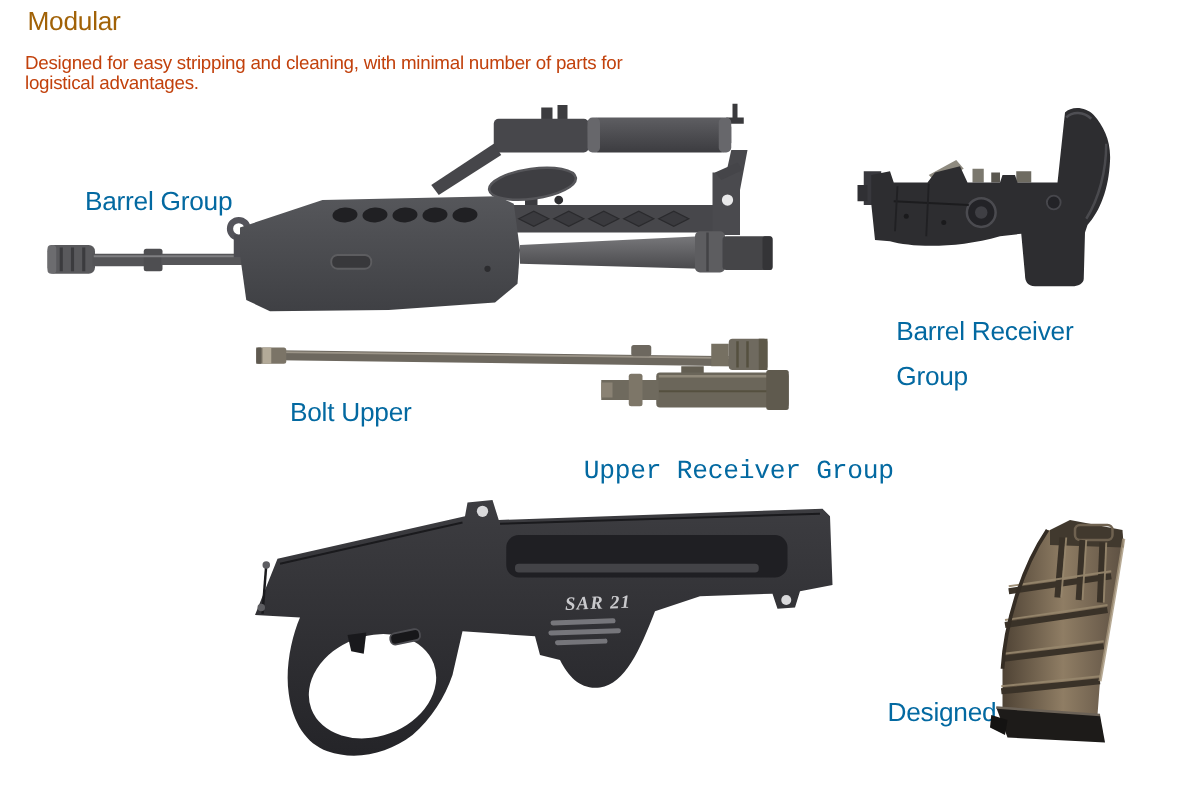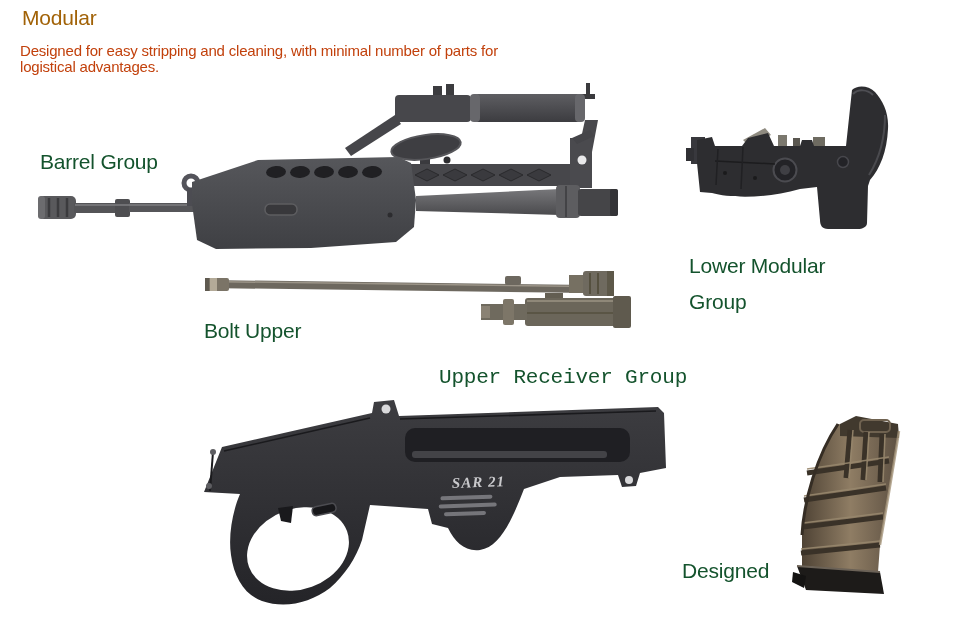--- a/index.html
+++ b/index.html
@@ -3,37 +3,37 @@
 <meta charset="utf-8">
 <style>
   html,body{margin:0;padding:0;background:#ffffff;}
   #page{
     position:relative;width:958px;height:639px;background:#ffffff;overflow:hidden;
     font-family:"Liberation Sans","DejaVu Sans",sans-serif;color:#2a2826;
   }
   .abs{position:absolute;}
   .heading{font-size:21px;font-weight:400;color:#a16207;letter-spacing:-0.2px;}
   .body-text{font-size:15px;line-height:30px;color:#c2410c;letter-spacing:-0.2px;}
-  .part-label{font-size:21px;color:#14532d;letter-spacing:-0.2px;white-space:nowrap;}
+  .part-label{font-size:21px;color:#0369a1;letter-spacing:-0.2px;white-space:nowrap;margin-left:28px;}
   .part-label.wrap{white-space:normal;width:172px;line-height:36px;}
   svg{display:block;}
 </style>
 </head>
 <body>
 
 <div id="page">
 
   <div class="abs heading" style="left:22px;top:6px;">Modular</div>
   <div class="abs body-text" style="left:20px;top:36px;">Designed for easy stripping and cleaning, with minimal number of parts for</div>
   <div class="abs body-text" style="left:20px;top:52px;">logistical advantages.</div>
 
   <div class="abs part-label" style="left:40px;top:150px;">Barrel Group</div>
   <div class="abs part-label" style="left:204px;top:319px;">Bolt Upper</div>
   <div class="abs part-label" style="left:439px;top:366px;font-family:Liberation Mono, monospace;">Upper Receiver Group</div>
-  <div class="abs part-label wrap" style="left:689px;top:248px;">Lower Modular Group</div>
+  <div class="abs part-label wrap" style="left:689px;top:248px;">Barrel Receiver Group</div>
   <div class="abs part-label" style="left:682px;top:559px;">Designed</div>
 
   <svg class="abs" style="left:15px;top:80px;" width="610" height="190" viewBox="0 0 610 190">
     <defs>
       <linearGradient id="ghg" x1="0" y1="0" x2="0" y2="1">
         <stop offset="0" stop-color="#56575b"></stop>
           <stop offset="1" stop-color="#3f4044"></stop>
       </linearGradient>
       <linearGradient id="gmetal" x1="0" y1="0" x2="0" y2="1">
         <stop offset="0" stop-color="#77777a"></stop>

